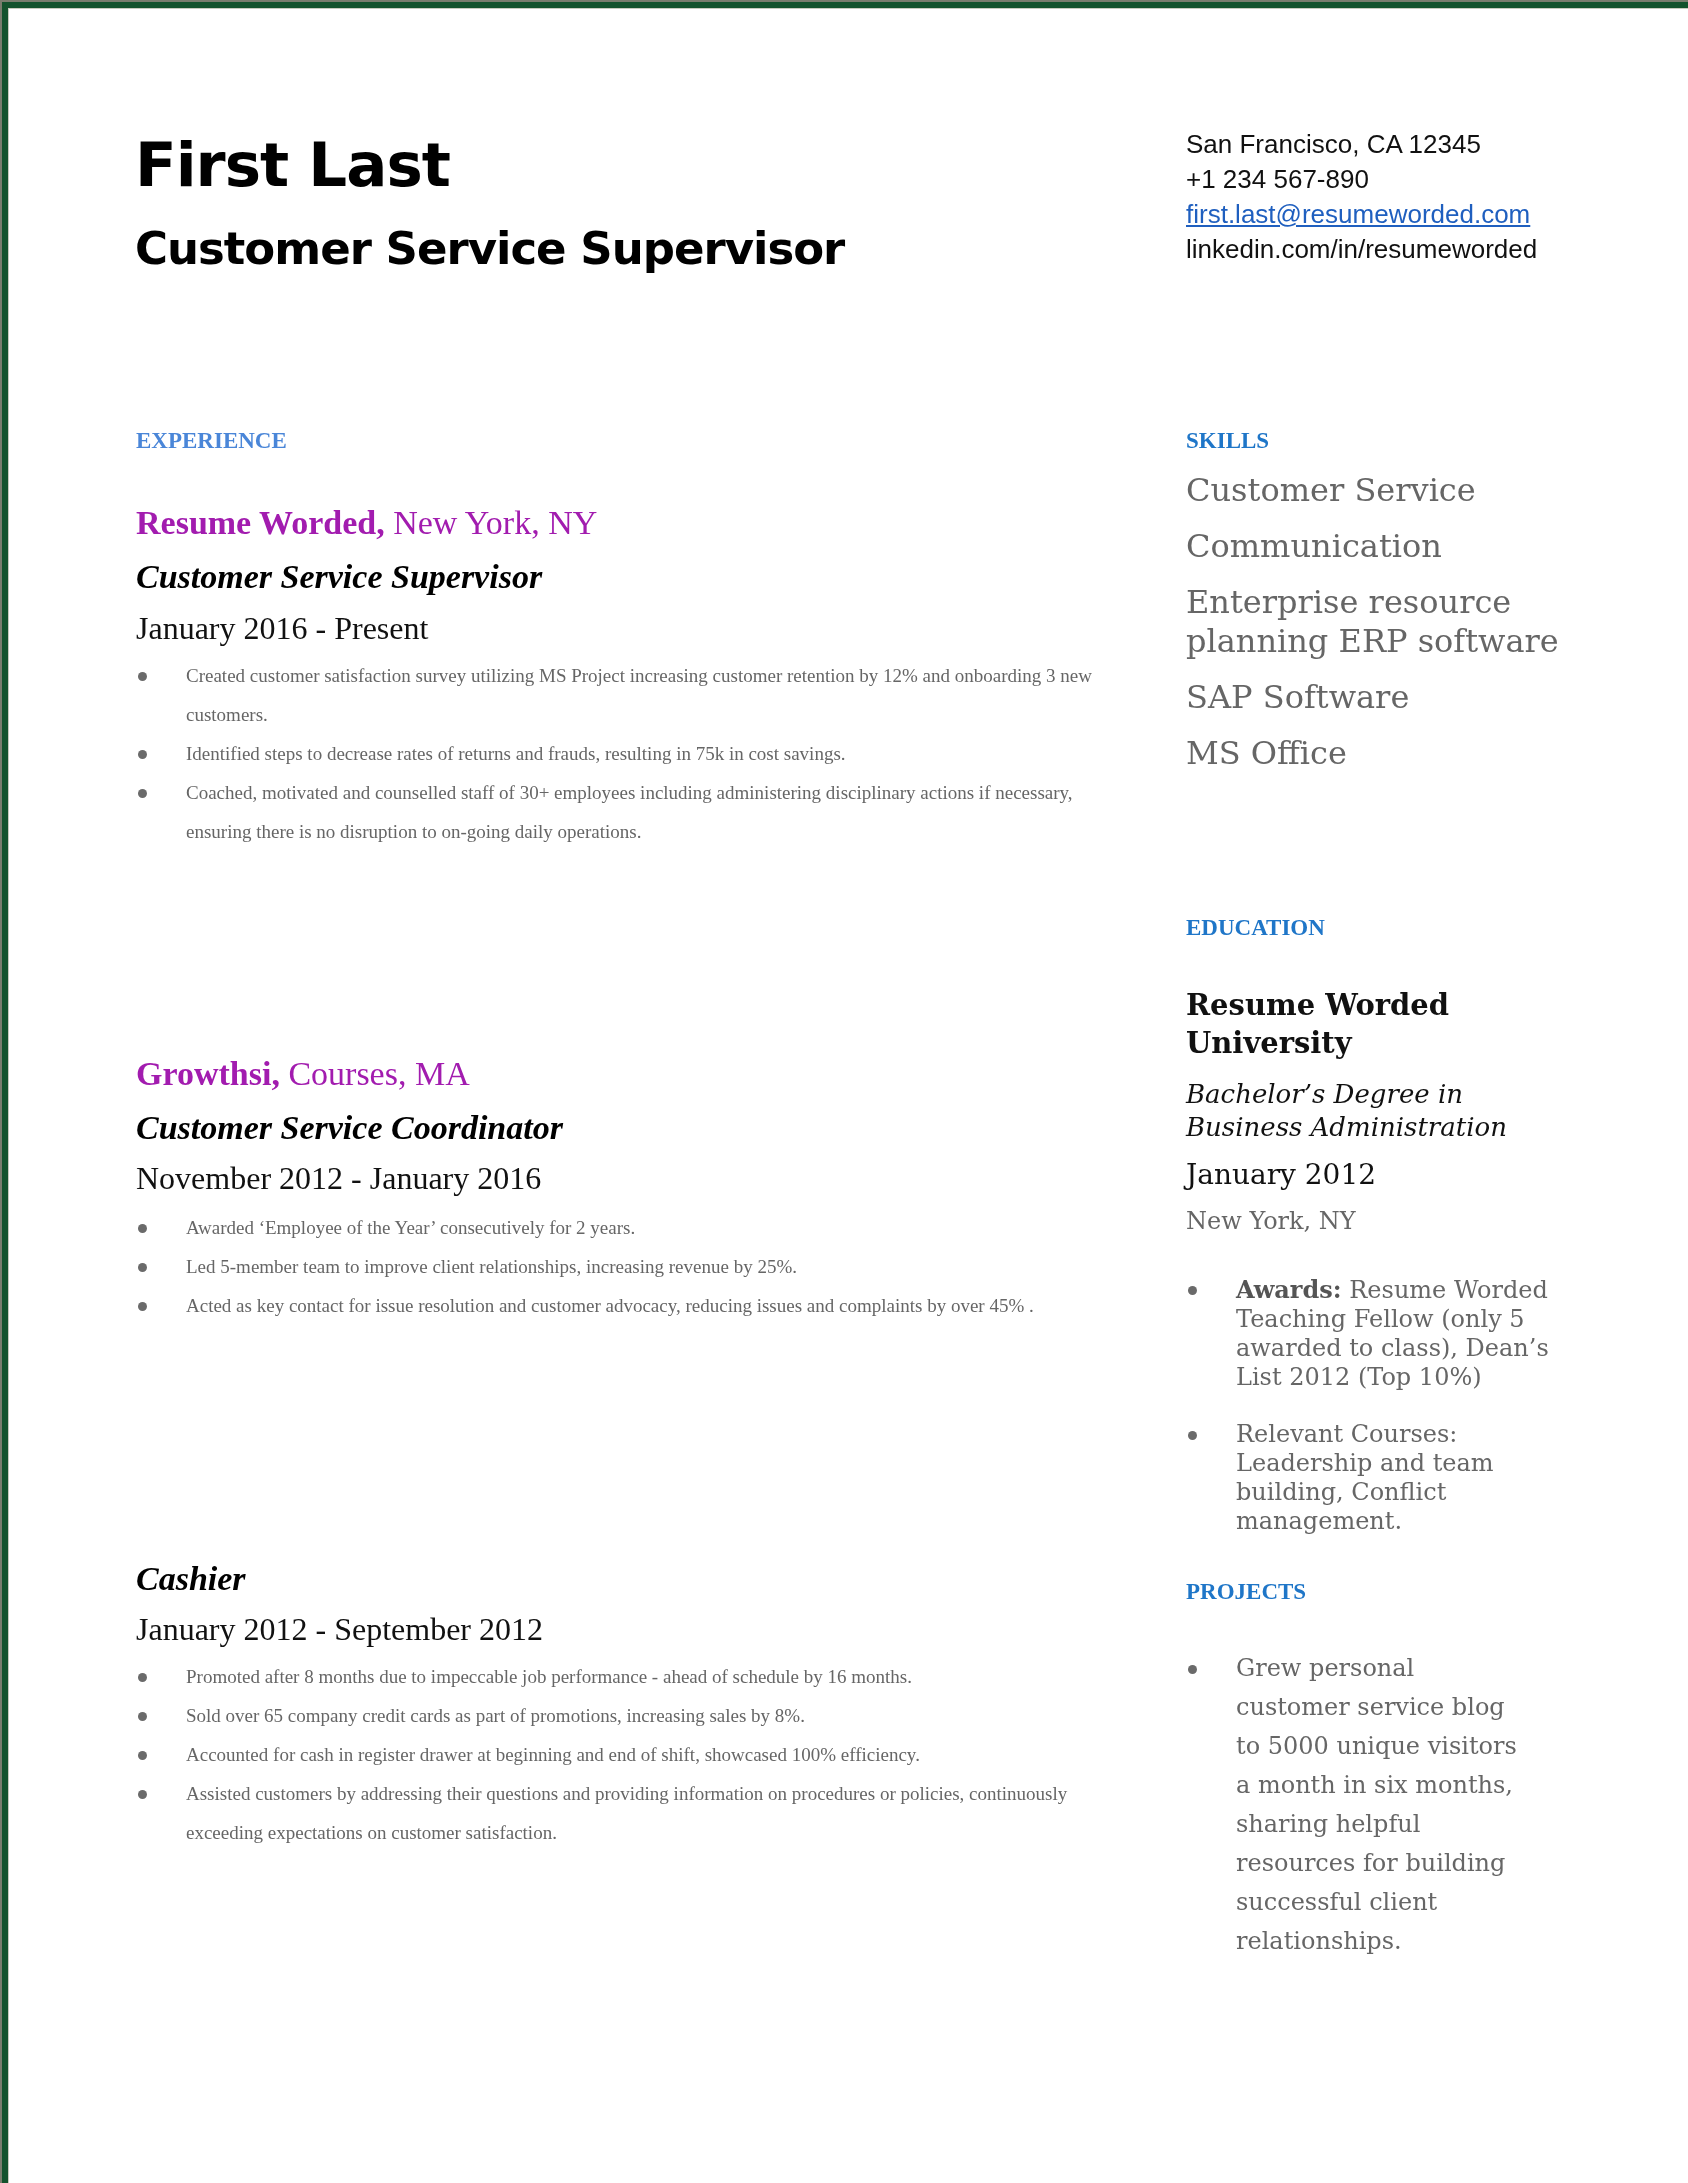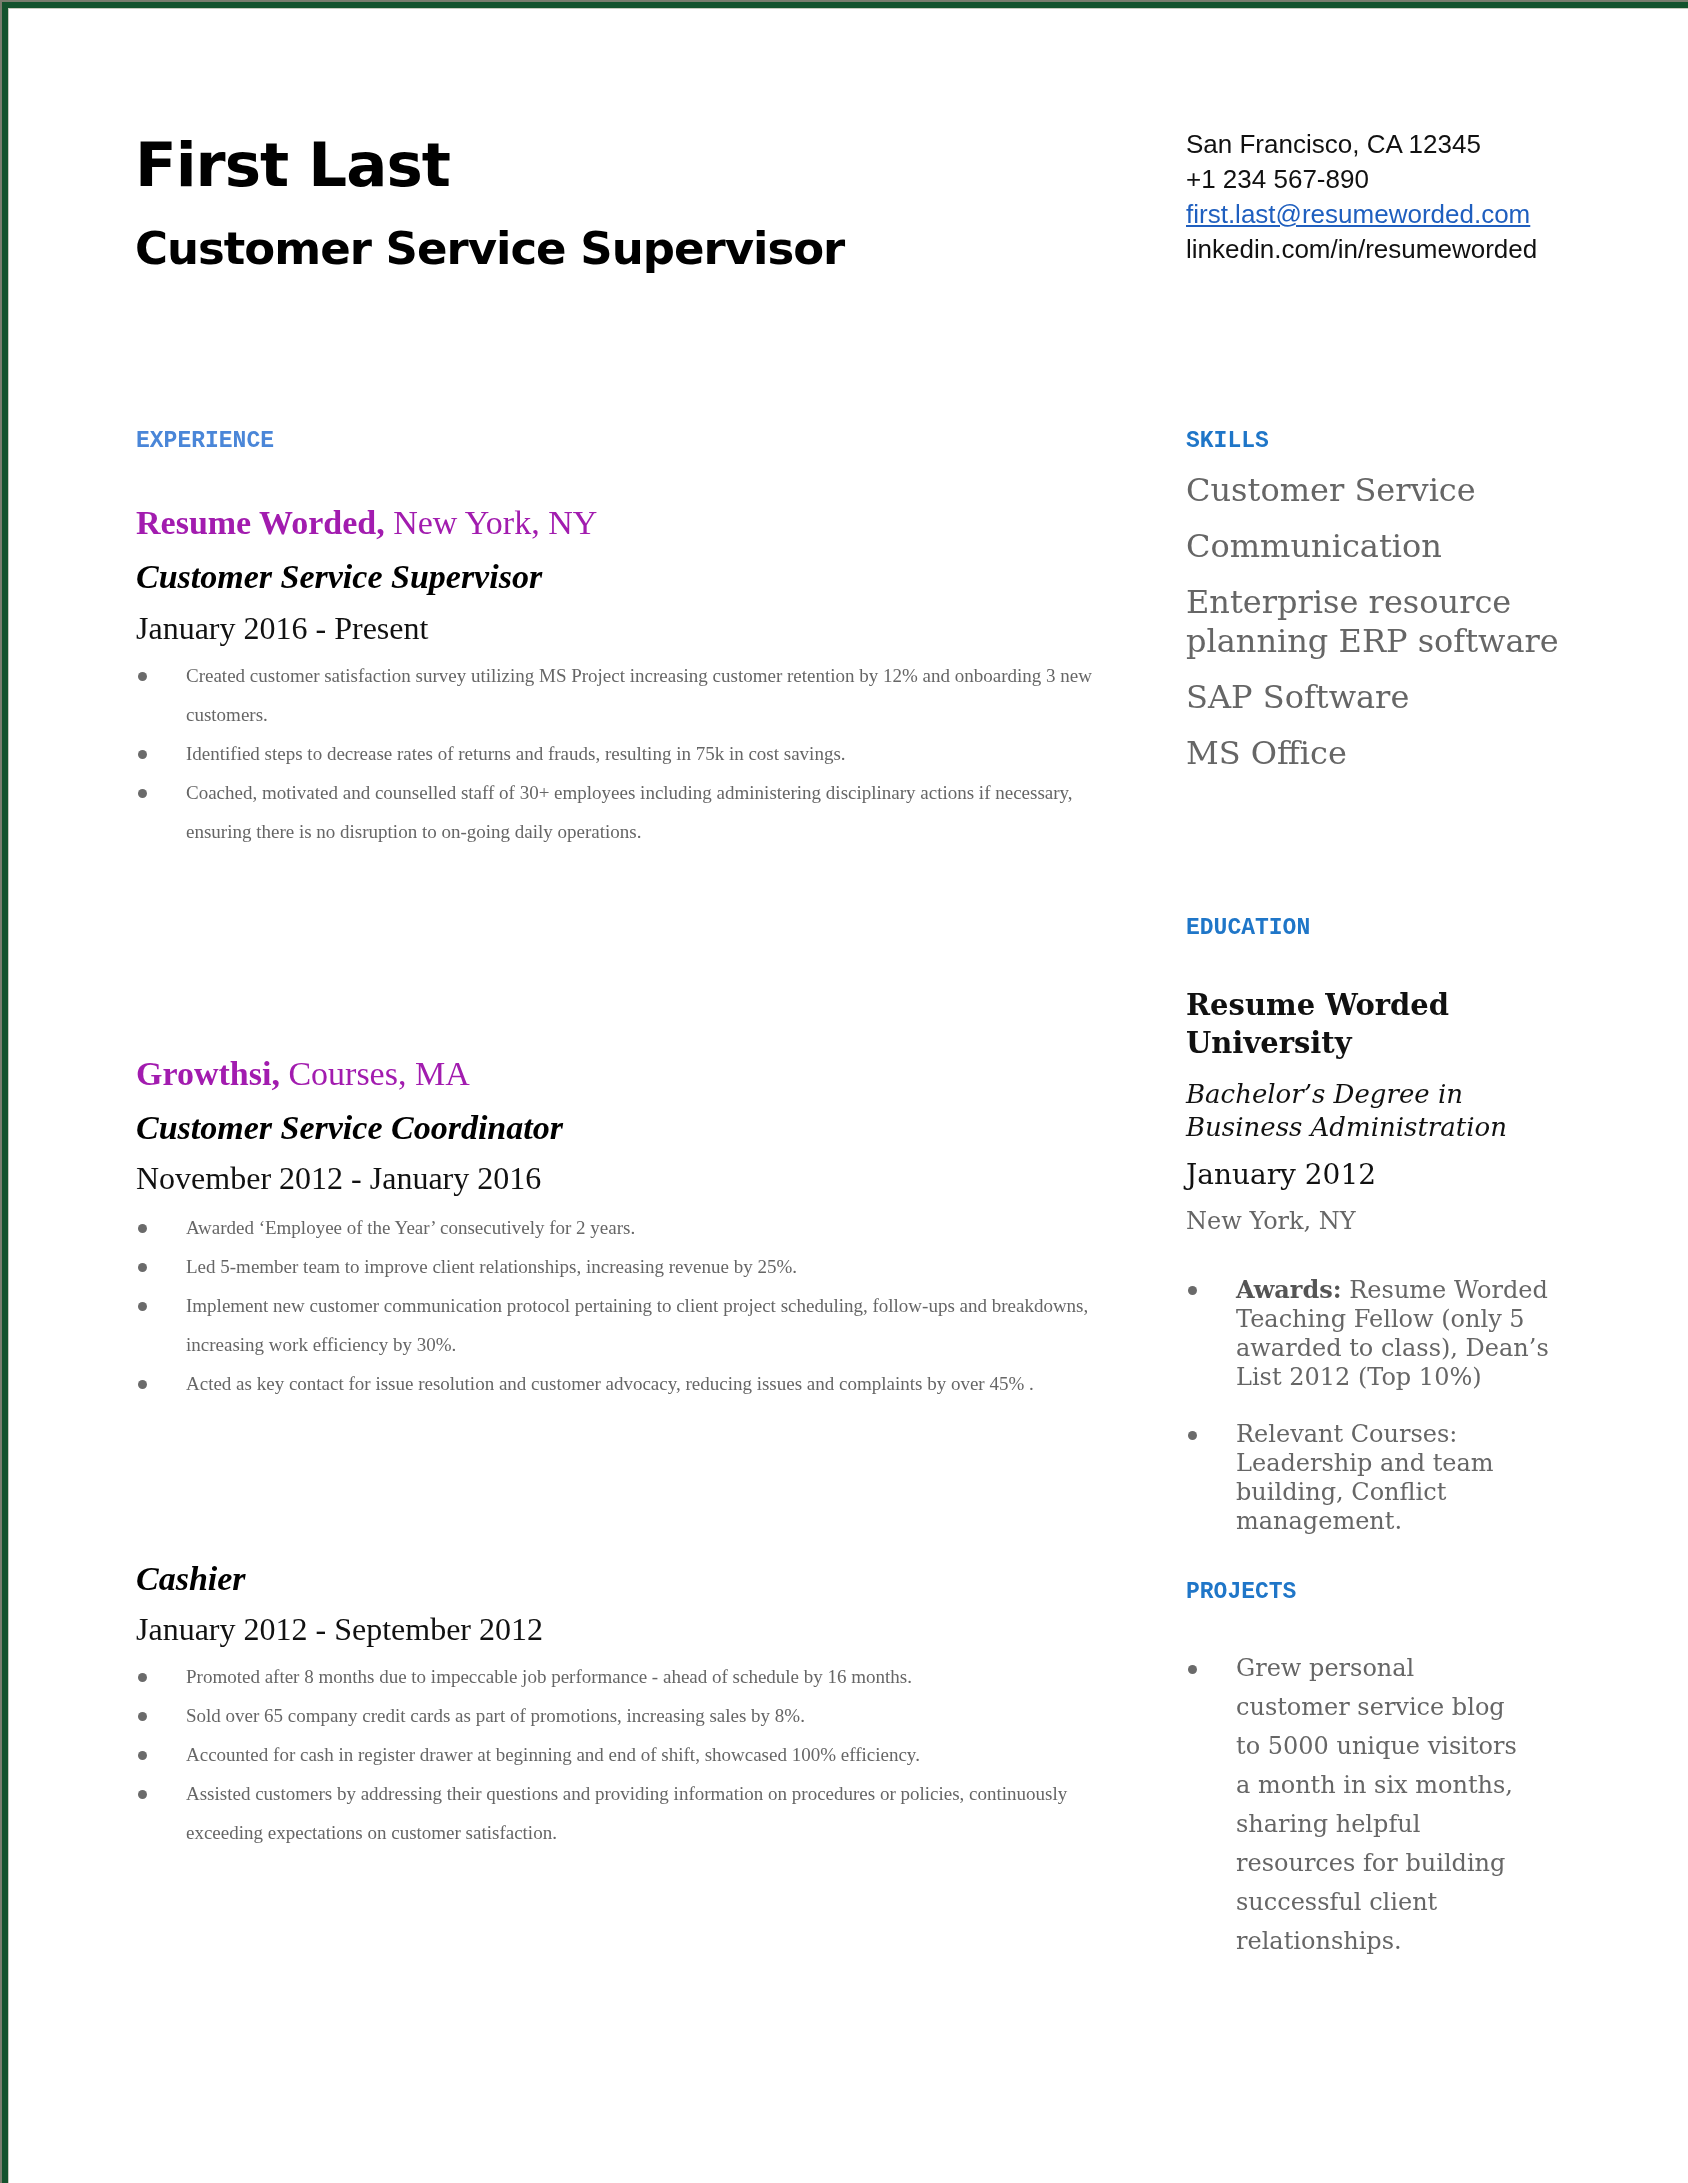--- a/index.html
+++ b/index.html
@@ -22,21 +22,21 @@
     left: 127px; top: 214px; font-family: "DejaVu Sans", sans-serif;
     font-weight: bold; font-size: 45px; color: #000; letter-spacing: -1px; white-space: nowrap;
   }
   .contact {
     left: 1178px; top: 119px; font-family: "Liberation Sans", sans-serif;
     font-size: 26px; line-height: 35px; color: #111;
   }
   .contact div { white-space: nowrap; }
   .contact .email { color: #1f5fbf; text-decoration: underline; }
   .section-h {
-    font-family: Liberation Mono, monospace; font-weight: bold; font-size: 23px;
+    font-family: Liberation Serif, serif; font-weight: bold; font-size: 23px;
     white-space: nowrap;
   }
   .exp-h { color: #4a86d8; }
   .side-h { color: #1f76c8; }
   .serif { font-family: "Liberation Serif", "DejaVu Serif", serif; }
   .left { left: 128px; width: 970px; }
   .company { font-size: 34px; color: #a21caf; white-space: nowrap; }
   .company b { font-weight: bold; }
   .role { font-size: 34px; font-style: italic; font-weight: bold; color: #000; white-space: nowrap; }
   .dates { font-size: 32px; color: #111; white-space: nowrap; }
@@ -96,21 +96,20 @@
   </ul>
 
   <div class="abs left serif company" style="top:1047px;">
     <b>Growthsi,</b><span> Courses, MA</span>
   </div>
   <div class="abs left serif role" style="top:1101px;">Customer Service Coordinator</div>
   <div class="abs left serif dates" style="top:1152px;">November 2012 - January 2016</div>
   <ul class="abs left serif bullets" style="top:1200px; width:980px;">
     <li>Awarded ‘Employee of the Year’ consecutively for 2 years.</li>
     <li>Led 5-member team to improve client relationships, increasing revenue by 25%.</li>
-    <li>Implement new customer communication protocol pertaining to client project scheduling, follow-ups and breakdowns, increasing work efficiency by 30%.</li>
     <li>Acted as key contact for issue resolution and customer advocacy, reducing issues and complaints by over 45% .</li>
   </ul>
 
   <div class="abs left serif role" style="top:1552px;">Cashier</div>
   <div class="abs left serif dates" style="top:1603px;">January 2012 - September 2012</div>
   <ul class="abs left serif bullets" style="top:1649px; width:980px;">
     <li>Promoted after 8 months due to impeccable job performance - ahead of schedule by 16 months.</li>
     <li>Sold over 65 company credit cards as part of promotions, increasing sales by 8%.</li>
     <li>Accounted for cash in register drawer at beginning and end of shift, showcased 100% efficiency.</li>
     <li>Assisted customers by addressing their questions and providing information on procedures or policies, continuously exceeding expectations on customer satisfaction.</li>

